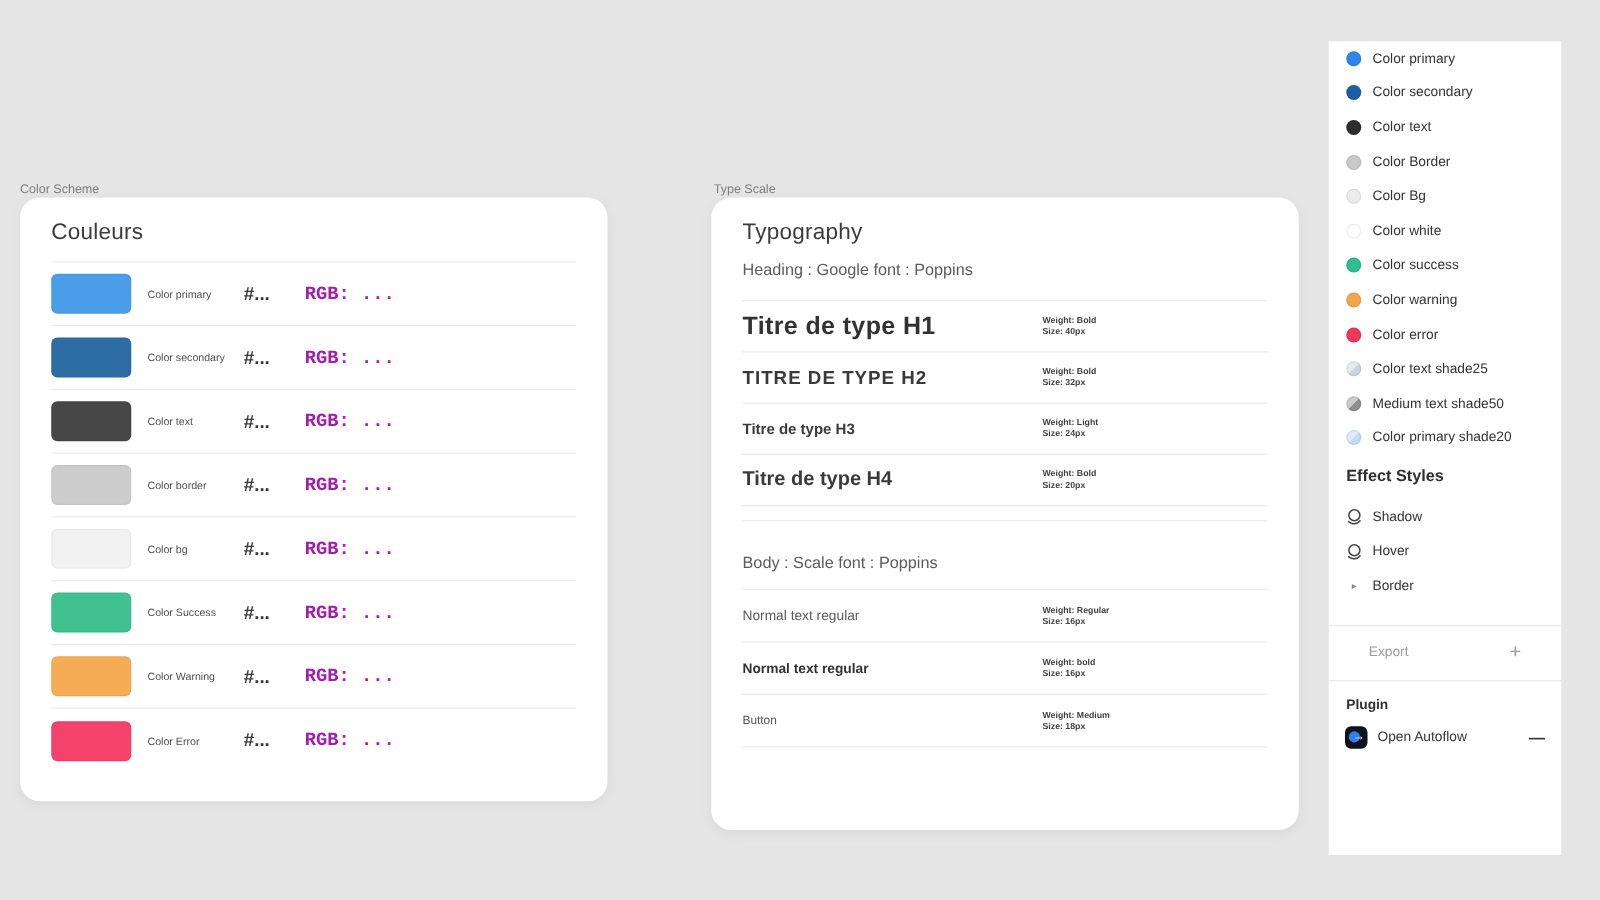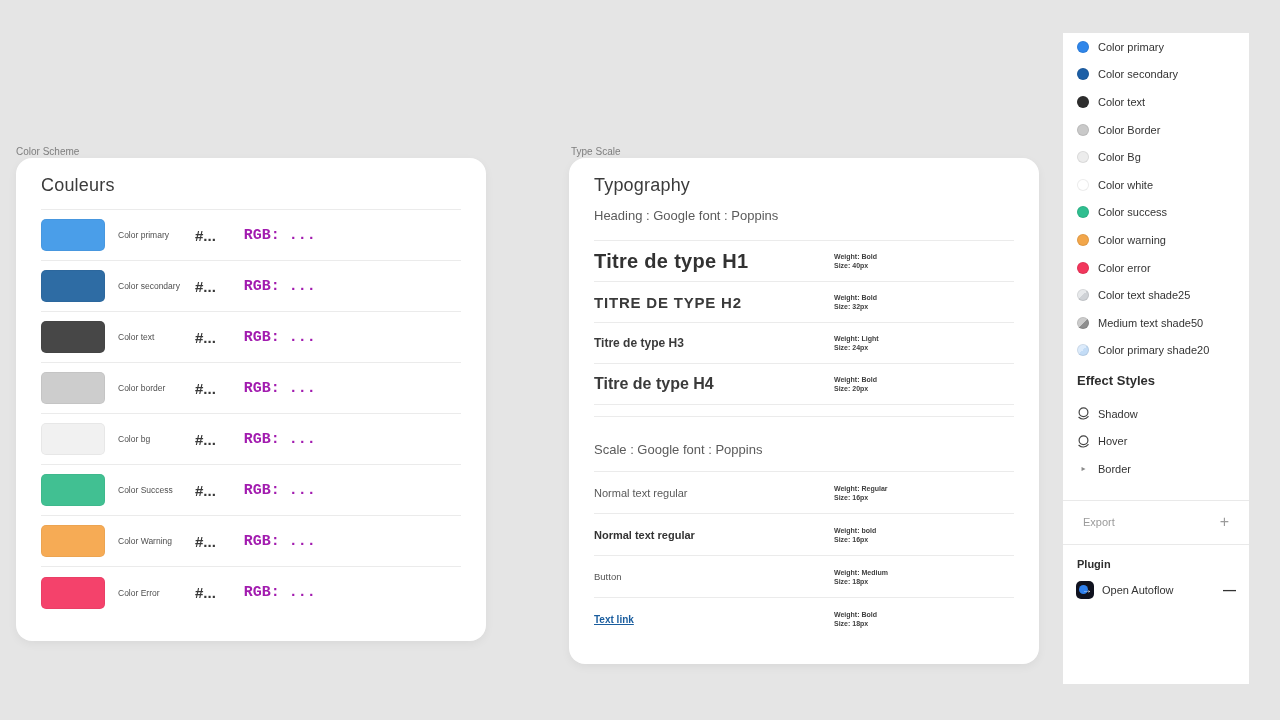--- a/index.html
+++ b/index.html
@@ -53,21 +53,21 @@
   .dot { width:12px; height:12px; border-radius:50%; margin-right:9px; flex:none;
          box-shadow:inset 0 0 0 1px rgba(0,0,0,.08); }
   .style-label { font-size:11px; color:#333; }
   .sec-title { font-size:13px; font-weight:700; color:#2e2e2e; padding:0 14px; margin-top:6px; line-height:22px; }
   .effect-row { height:27.5px; display:flex; align-items:center; padding:0 13px; }
   .effect-row.first { margin-top:8px; }
   .effect-icon { width:15px; height:15px; margin-right:7px; flex:none; }
   .border-tri { width:15px; margin-right:7px; color:#8a8a8a; font-size:8px; text-align:center; flex:none; }
   .panel-div { border-top:1px solid #e9e9e9; }
   .panel-div.gap { margin-top:17px; }
-  .export-row { height:43px; display:flex; align-items:center; justify-content:space-between; padding:0 20px; }
+  .export-row { height:43px; display:flex; align-items:center; justify-content:space-between; padding:0 32px; }
   .export-label { font-size:11px; color:#9b9b9b; }
   .plus { color:#9b9b9b; font-size:16px; font-weight:400; line-height:16px; }
   .plugin-title { font-size:11px; font-weight:700; color:#2e2e2e; padding:0 14px; margin-top:9px; line-height:20px; }
   .plugin-row { height:32px; display:flex; align-items:center; padding:0 13px; }
   .af-icon { width:18px; height:18px; border-radius:5px; background:#10121f; position:relative; margin-right:8px; flex:none; }
   .af-dot { position:absolute; left:2.5px; top:4.5px; width:9px; height:9px; border-radius:50%; background:#2f80ed; }
   .af-arrow { position:absolute; right:2px; top:0; color:#fff; font-size:10px; line-height:17px; }
   .plugin-label { font-size:11px; color:#333; flex:1; }
   .minus { color:#333; font-size:13px; font-weight:700; }
 </style>
@@ -161,48 +161,41 @@
     </div>
     <div class="type-row">
       <span class="h4s">Titre de type H4</span>
       <div class="annot">
         <div>Weight: Bold</div>
         <div>Size: 20px</div>
       </div>
     </div>
 
     <div class="gap-div"></div>
-    <div class="body-sub">Scale : Google font : Poppins</div>
+    <div class="body-sub">Body : Scale font : Poppins</div>
     <div class="div3"></div>
 
     <div class="type-row body">
       <span class="b1">Normal text regular</span>
       <div class="annot">
         <div>Weight: Regular</div>
         <div>Size: 16px</div>
       </div>
     </div>
     <div class="type-row body">
       <span class="b2">Normal text regular</span>
       <div class="annot">
         <div>Weight: bold</div>
         <div>Size: 16px</div>
       </div>
     </div>
     <div class="type-row body">
       <span class="b3">Button</span>
       <div class="annot">
         <div>Weight: Medium</div>
-        <div>Size: 18px</div>
-      </div>
-    </div>
-    <div class="type-row body last">
-      <span class="b4">Text link</span>
-      <div class="annot">
-        <div>Weight: Bold</div>
         <div>Size: 18px</div>
       </div>
     </div>
   </div>
 
   <div class="panel">
 
     <div class="style-row">
       <span class="dot" style="background: rgb(47, 134, 234);"></span>
       <span class="style-label">Color primary</span>

